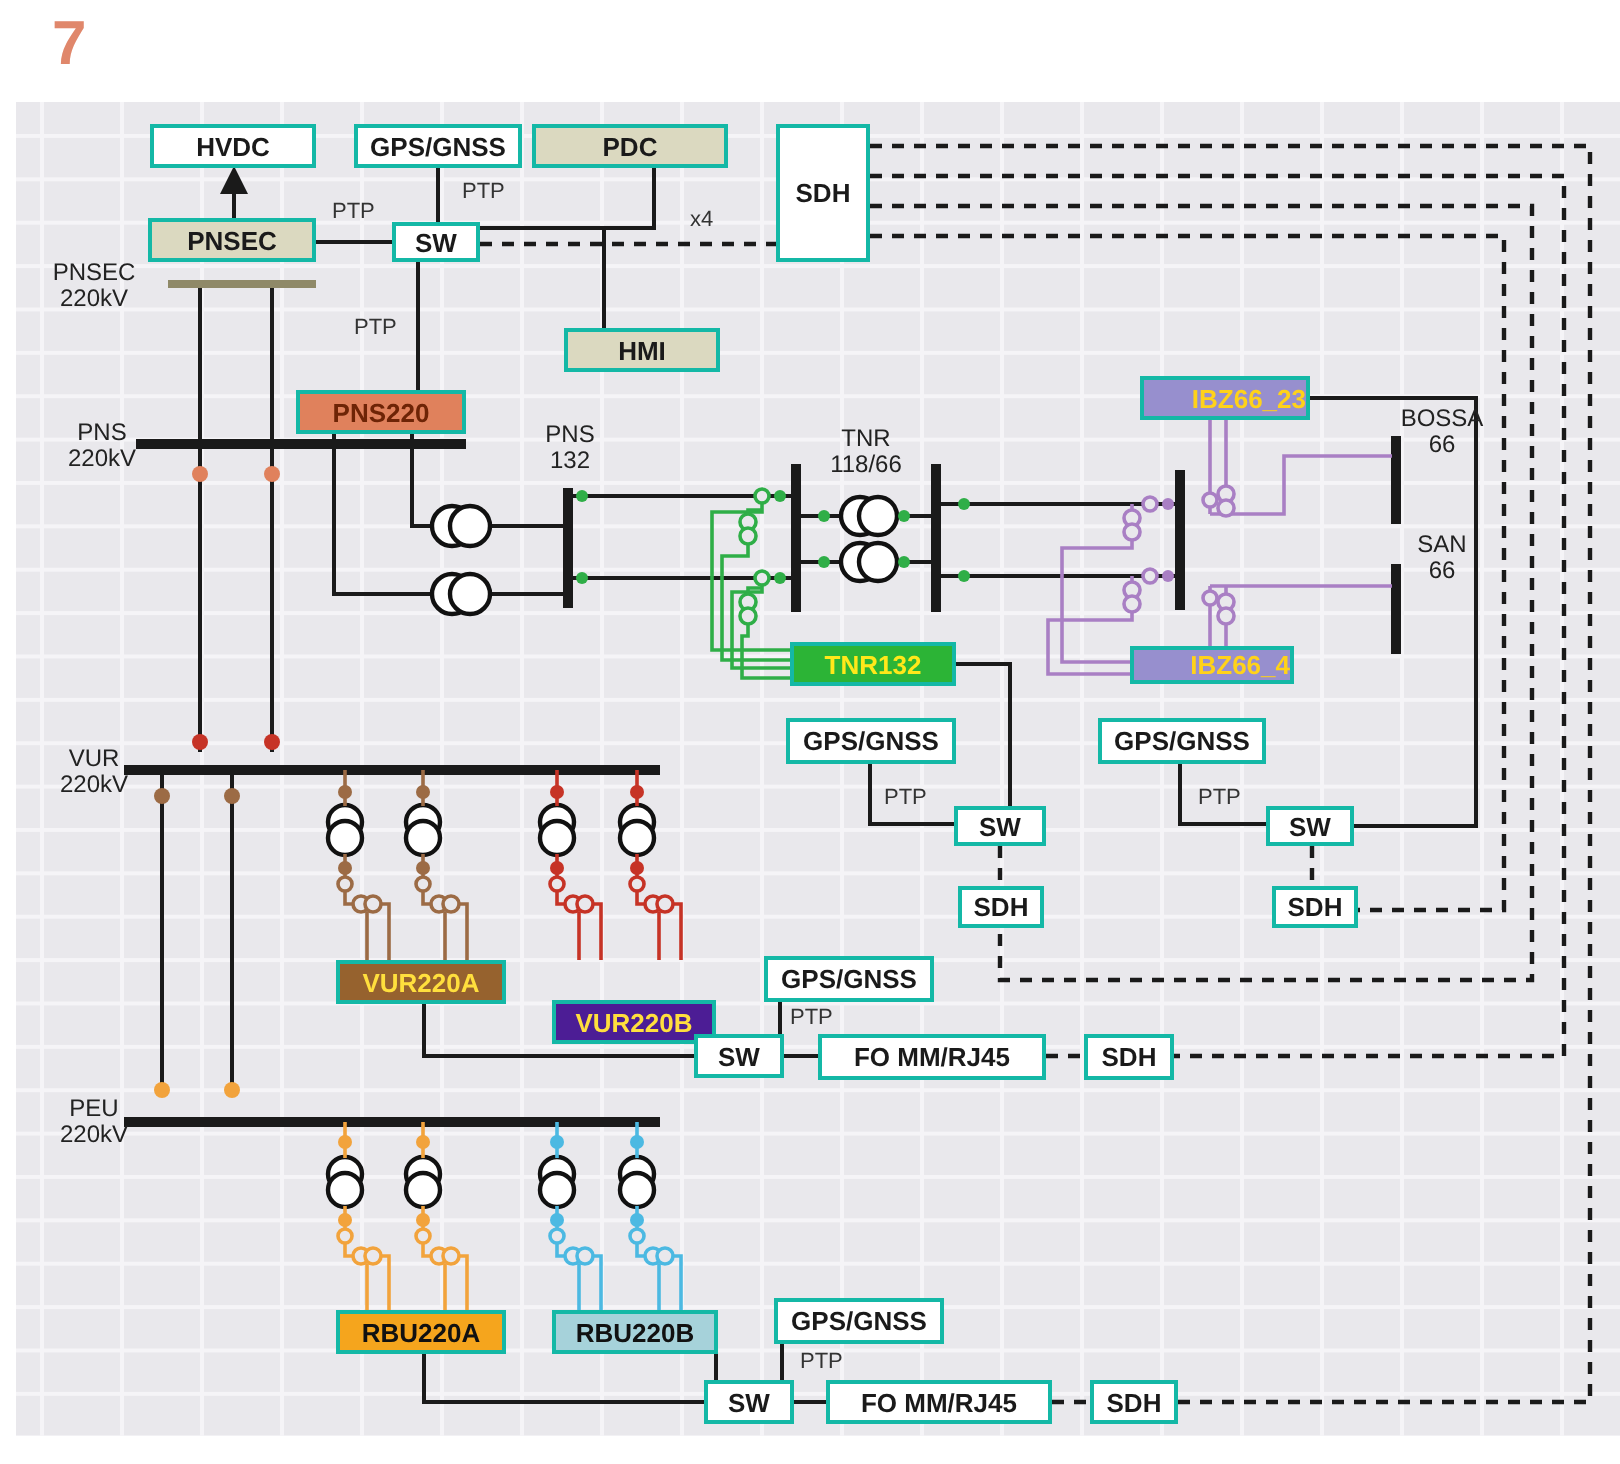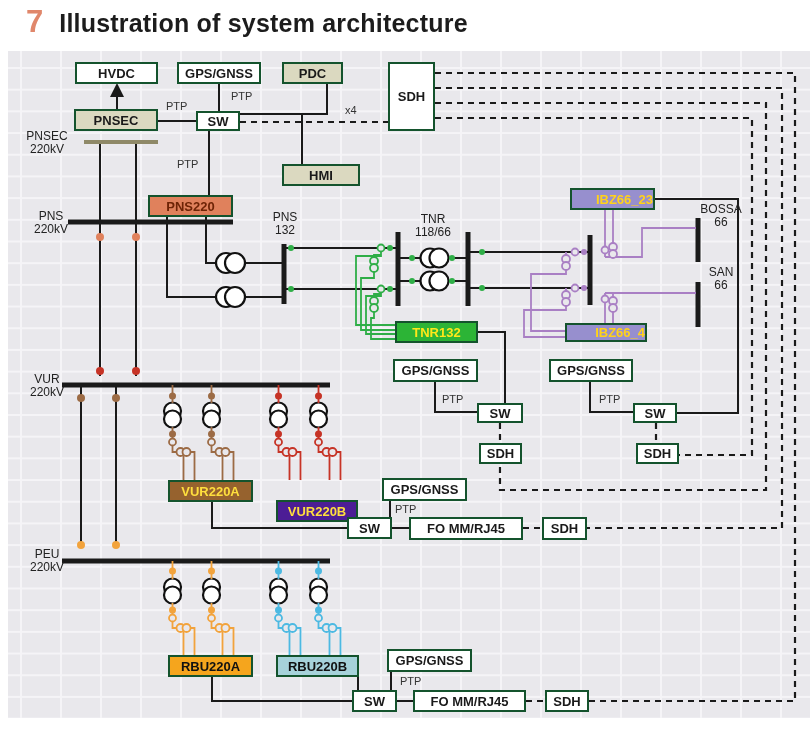--- a/index.html
+++ b/index.html
@@ -6,21 +6,21 @@
   #page{position:relative;width:810px;height:732px;background:#ffffff;overflow:hidden;
         font-family:"Liberation Sans",sans-serif;}
   #titlebar{position:absolute;left:26px;top:4px;display:flex;align-items:baseline;gap:16px;}
   #title-number{font-size:31px;font-weight:700;color:#e0876b;}
   #title-text{font-size:25px;font-weight:700;color:#1c1c1c;letter-spacing:0.2px;}
   #diagram-bg{position:absolute;left:8px;top:51px;width:802px;height:667px;background:#e9e8ec;
     background-image:linear-gradient(to right,#f5f4f7 2px,transparent 2px),
                      linear-gradient(to bottom,#f5f4f7 2px,transparent 2px);
     background-size:40px 21.7px;background-position:12px 16px;}
   svg.wires{position:absolute;left:0;top:0;width:810px;height:732px;}
-  .node{position:absolute;box-sizing:border-box;border:2px solid #14532d;background:#ffffff;
+  .node{position:absolute;box-sizing:border-box;border:2px solid #14b8a6;background:#ffffff;
         display:flex;align-items:center;justify-content:center;
         font-size:13px;font-weight:700;color:#1a1a1a;white-space:nowrap;}
   .beige{background:#dbd9c0;}
   .salmon{background:#e0815c;color:#6e2406;}
   .greenbox{background:#2cb436;color:#ffe81a;}
   .purplebox{background:#978fce;color:#ffd21a;justify-content:flex-end;}
   .brownbox{background:#96622e;color:#ffdf3d;}
   .redbox{background:#4c1d95;color:#ffdf3d;margin-top:20px;}
   .orangebox{background:#f5a51d;color:#111111;}
   .bluebox{background:#a6d2da;color:#111111;}
@@ -28,21 +28,20 @@
   .buslabel span{display:block;}
   .tag{position:absolute;font-size:11px;color:#333333;text-align:center;}
 </style>
 </head>
 <body>
 
 <div id="page">
 
   <div id="titlebar">
     <span id="title-number">7</span>
-    <span id="title-text">Illustration of system architecture</span>
   </div>
 
   <div id="diagram-bg"></div>
 
   <svg class="wires" viewBox="0 0 810 732">
 
     <g stroke="#1a1a1a" stroke-width="2" fill="none">
       <path d="M219 84 V111"></path>
       <path d="M158 121 H196"></path>
       <path d="M117 109 V95"></path>
@@ -252,21 +251,21 @@
         <circle cx="136" cy="237" r="4"></circle>
     </g>
   </svg>
 
   <div class="node" style="left:75px;top:62px;width:83px;height:22px">
       <span>HVDC</span>
     </div>
   <div class="node" style="left:177px;top:62px;width:84px;height:22px">
       <span>GPS/GNSS</span>
     </div>
-  <div class="node beige" style="left:282px;top:62px;width:61px;height:22px">
+  <div class="node beige" style="left:266px;top:62px;width:98px;height:22px">
       <span>PDC</span>
     </div>
   <div class="node" style="left:388px;top:62px;width:47px;height:69px">
       <span>SDH</span>
     </div>
   <div class="node beige" style="left:74px;top:109px;width:84px;height:22px">
       <span>PNSEC</span>
     </div>
   <div class="node" style="left:196px;top:111px;width:44px;height:20px">
       <span>SW</span>

